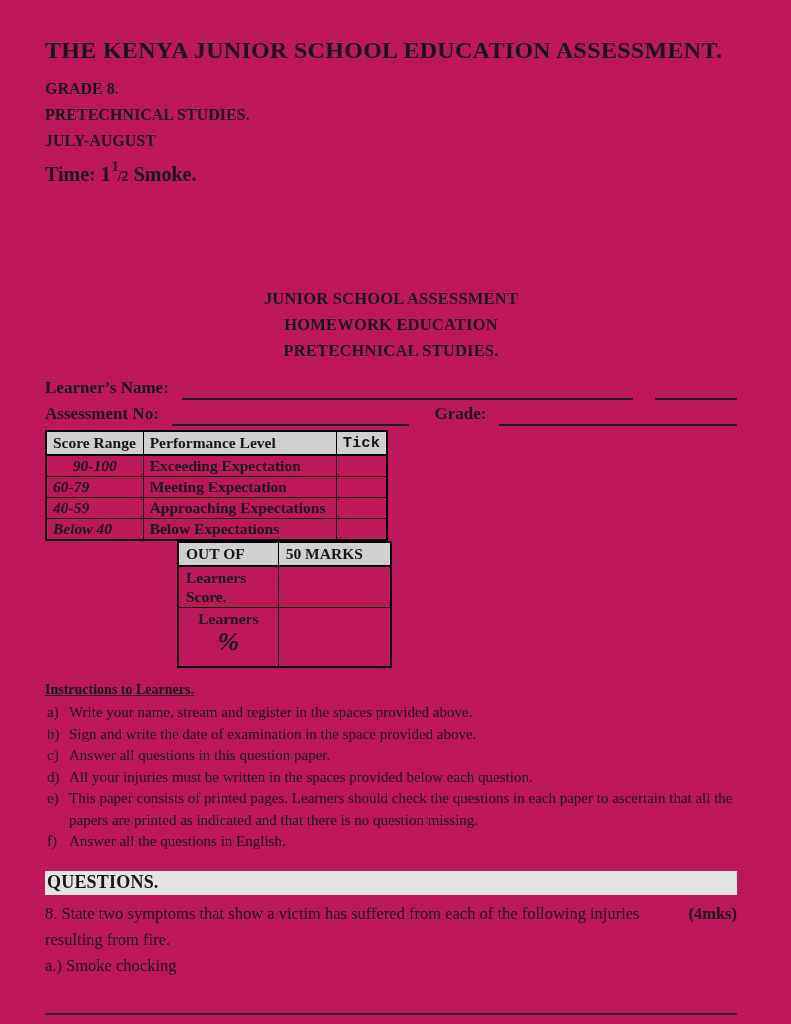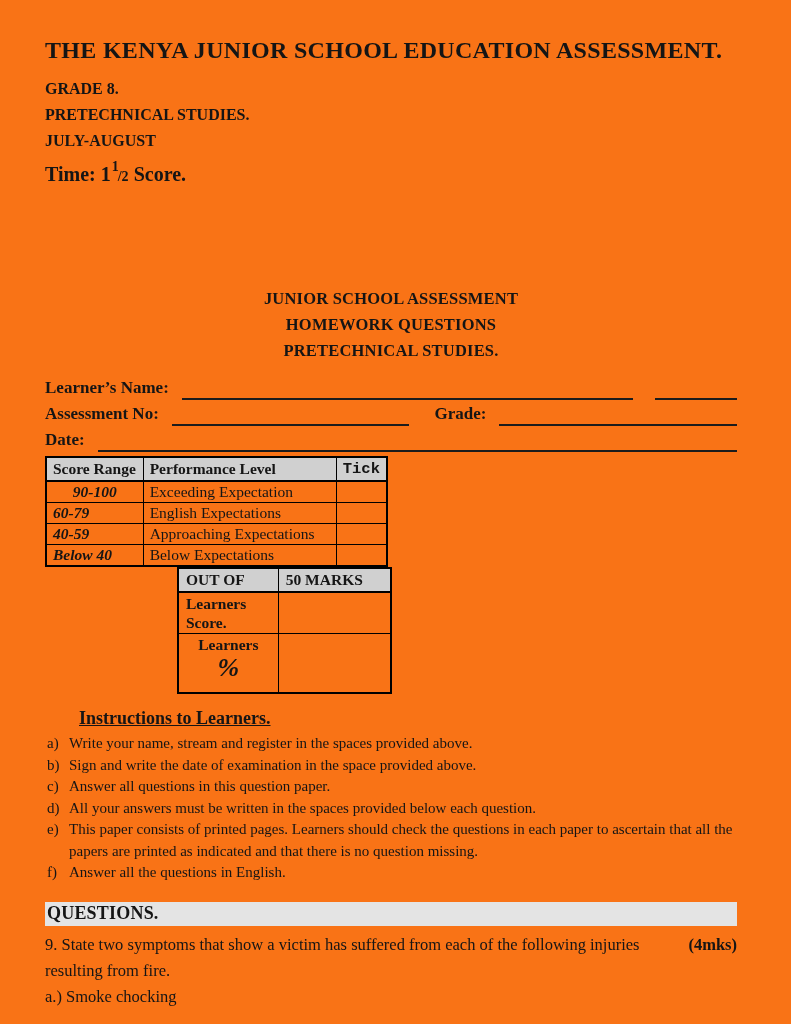--- a/index.html
+++ b/index.html
@@ -6,21 +6,21 @@
   html, body { background: #ffffff; }
   body {
     font-family: "Liberation Serif", serif;
     color: #151515;
     -webkit-font-smoothing: antialiased;
   }
   .page {
     position: relative;
     width: 791px;
     height: 1024px;
-    background: #f97316;
+    background: #be185d;
     padding: 36px 54px 0 45px;
     overflow: hidden;
   }
 
   
   .exam-title {
     font-size: 24px;
     font-weight: bold;
     letter-spacing: 0.3px;
     line-height: 28px;
@@ -105,21 +105,21 @@
     background: #d0d0d0;
     font-weight: bold;
     border-bottom: 2.5px solid #000;
     height: 24px;
   }
   .col-range { width: 98px; }
   .col-level { width: 195px; }
   .col-tick  { width: 50px; font-family: Liberation Mono, monospace; }
   .range-cell { font-style: italic; font-weight: bold; }
   .range-center { text-align: center !important; }
-  .level-cell { font-weight: normal; }
+  .level-cell { font-weight: bold; }
 
   .marks-table {
     width: 215px;
     margin-left: 132px;
     border: 2.5px solid #000;
     font-size: 15.5px;
     padding-left: 36px;
   }
   .marks-table td {
     border: 1.5px solid #000;
@@ -142,25 +142,24 @@
   .pct-symbol {
     font-size: 26px;
     font-style: italic;
     font-weight: bold;
     line-height: 28px;
   }
 
   
   .instructions { margin-top: 14px; }
   .instructions-heading {
-    font-size: 18px;
+    font-size: 14px;
     font-weight: bold;
     text-decoration: underline;
     margin-bottom: 4px;
-    margin-left: 34px;
   }
   .instr-item {
     display: flex;
     font-size: 15px;
     line-height: 21.5px;
   }
   .instr-letter { flex: 0 0 24px; padding-left: 2px; }
   .instr-text { flex: 1 1 auto; }
 
   
@@ -197,63 +196,59 @@
 </style>
 </head>
 <body>
 
 <div class="page">
 
   <div class="exam-title">THE KENYA JUNIOR SCHOOL EDUCATION ASSESSMENT.</div>
   <div class="hdr-line">GRADE 8.</div>
   <div class="hdr-line">PRETECHNICAL STUDIES.</div>
   <div class="hdr-line">JULY-AUGUST</div>
-  <div class="time-line"><span>Time: 1</span><sup>1</sup><span class="frac-den">/2</span><span class="time-suffix">Score.</span></div>
+  <div class="time-line"><span>Time: 1</span><sup>1</sup><span class="frac-den">/2</span><span class="time-suffix">Smoke.</span></div>
 
   <div class="subtitle">
     <div>JUNIOR SCHOOL ASSESSMENT</div>
-    <div>HOMEWORK QUESTIONS</div>
+    <div>HOMEWORK EDUCATION</div>
     <div>PRETECHNICAL STUDIES.</div>
   </div>
 
   <div class="fields">
     <div class="field-row">
       <span class="field-label">Learner’s Name:</span>
       <span class="uline"></span>
       <span class="uline short"></span>
     </div>
     <div class="field-row">
       <span class="field-label">Assessment No:</span>
       <span class="uline"></span>
       <span class="field-label grade-label">Grade:</span>
-      <span class="uline"></span>
-    </div>
-    <div class="field-row">
-      <span class="field-label">Date:</span>
       <span class="uline"></span>
     </div>
   </div>
 
 
   <div class="tables-row">
     <table class="grading-table">
       <tbody>
         <tr class="hdr">
           <td class="col-range">Score Range</td>
           <td class="col-level">Performance Level</td>
           <td class="col-tick">Tick</td>
         </tr>
         <tr>
           <td class="range-cell range-center">90-100</td>
           <td class="level-cell">Exceeding Expectation</td>
           <td></td>
         </tr>
         <tr>
           <td class="range-cell">60-79</td>
-          <td class="level-cell">English Expectations</td>
+          <td class="level-cell">Meeting Expectation</td>
           <td></td>
         </tr>
         <tr>
           <td class="range-cell">40-59</td>
           <td class="level-cell">Approaching Expectations</td>
           <td></td>
         </tr>
         <tr>
           <td class="range-cell">Below 40</td>
           <td class="level-cell">Below Expectations</td>
@@ -292,37 +287,37 @@
     <div class="instr-item">
       <span class="instr-letter">b)</span>
       <span class="instr-text">Sign and write the date of examination in the space provided above.</span>
     </div>
     <div class="instr-item">
       <span class="instr-letter">c)</span>
       <span class="instr-text">Answer all questions in this question paper.</span>
     </div>
     <div class="instr-item">
       <span class="instr-letter">d)</span>
-      <span class="instr-text">All your answers must be written in the spaces provided below each question.</span>
+      <span class="instr-text">All your injuries must be written in the spaces provided below each question.</span>
     </div>
     <div class="instr-item">
       <span class="instr-letter">e)</span>
       <span class="instr-text">This paper consists of printed pages. Learners should check the questions in each paper to ascertain that all the papers are printed as indicated and that there is no question missing.</span>
     </div>
     <div class="instr-item">
       <span class="instr-letter">f)</span>
       <span class="instr-text">Answer all the questions in English.</span>
     </div>
   </div>
 
   <div class="questions-bar">QUESTIONS.</div>
 
   <div class="question-block">
     <span class="question-marks">(4mks)</span>
-    <span>9. State two symptoms that show a victim has suffered from each of the following injuries resulting from fire.</span>
+    <span>8. State two symptoms that show a victim has suffered from each of the following injuries resulting from fire.</span>
   </div>
   <div class="question-sub">a.) Smoke chocking</div>
 
   <div class="answer-lines">
     <div class="answer-line"></div>
     <div class="answer-line"></div>
   </div>
 
   <div class="page-footer">pg. 1</div>
 

